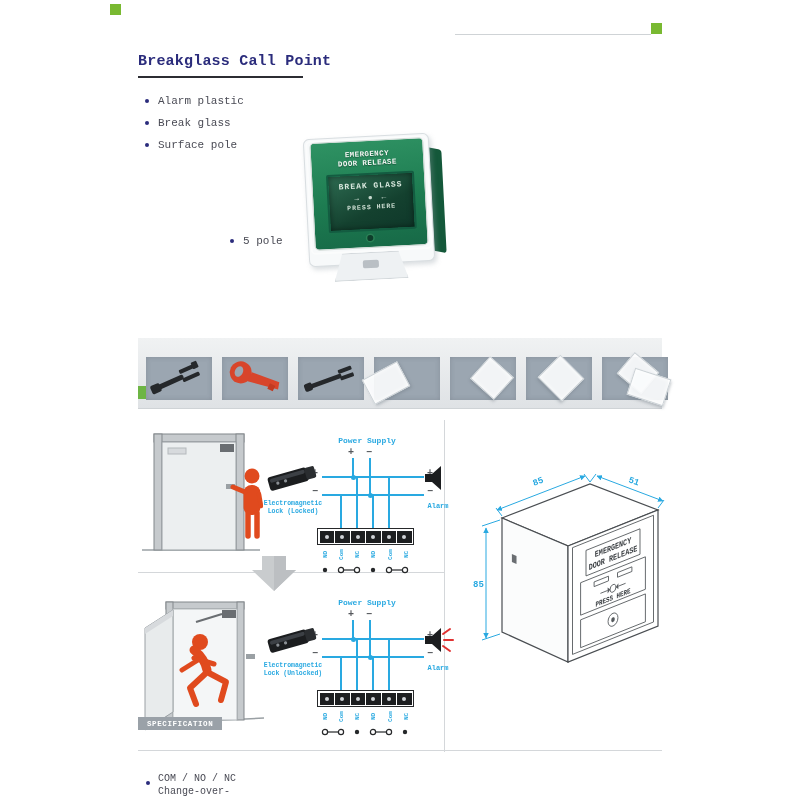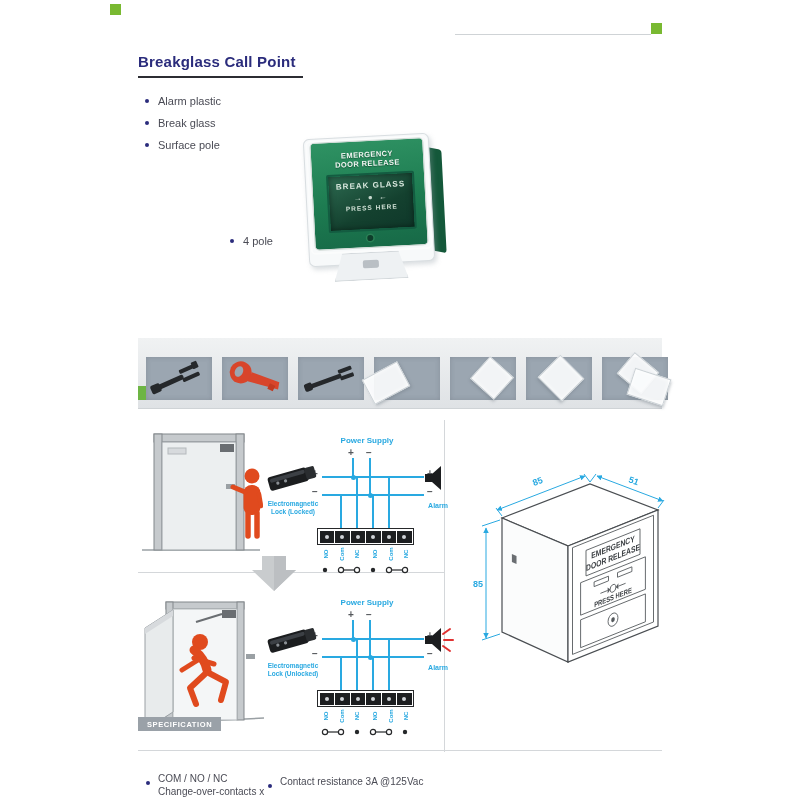--- a/index.html
+++ b/index.html
@@ -1,17 +1,17 @@
 <!DOCTYPE html>
 <html><head>
 <meta charset="utf-8">
 <style>
   html,body{margin:0;padding:0;background:#ffffff;}
   #page{position:relative;width:800px;height:800px;background:#ffffff;overflow:hidden;
-        font-family:Liberation Sans, sans-serif;color:#4a4b55;}
+        font-family:Liberation Mono, monospace;color:#4a4b55;}
   .abs{position:absolute;}
 
   
   .page-title{font-size:15px;font-weight:bold;color:#2b2c7c;letter-spacing:.2px;}
   .title-rule{height:2px;background:#2c2d33;}
   .feat{display:flex;align-items:center;gap:9px;font-size:11px;color:#4a4b55;}
   .bdot{width:4px;height:4px;border-radius:50%;background:#2b2c7c;flex:0 0 auto;}
 
   
   .gsq{width:11px;height:11px;background:#79b931;}
@@ -90,21 +90,21 @@
   <div class="abs feat" style="left:145px;top:117px;">
     <span class="bdot"></span>
     <span>Break glass</span>
   </div>
   <div class="abs feat" style="left:145px;top:139px;">
     <span class="bdot"></span>
     <span>Surface pole</span>
   </div>
   <div class="abs feat" style="left:230px;top:235px;">
     <span class="bdot"></span>
-    <span>4 pole</span>
+    <span>5 pole</span>
   </div>
 
   <div class="abs" style="left:300px;top:126px;width:164px;height:164px;">
     <div class="abs prod-side" style="left:118px;top:22px;width:26px;height:102px;"></div>
     <div class="abs prod-back" style="left:6px;top:10px;width:124px;height:126px;"></div>
     <div class="abs prod-base" style="left:34px;top:126px;width:72px;height:26px;">
       <div class="base-slot"></div>
     </div>
     <div class="abs prod-body" style="left:12px;top:14px;width:112px;height:106px;">
       <div class="prod-toplabel">
@@ -462,19 +462,15 @@
   <div class="abs" style="left:146px;top:772px;width:120px;">
     <div class="spec-item">
       <span class="bdot"></span>
       <span>COM / NO / NC</span>
     </div>
     <div class="spec-item" style="padding-left:12px;">
       <span>Change-over-contacts x 2</span>
     </div>
   </div>
   <div class="abs" style="left:268px;top:772px;width:220px;">
-    <div class="spec-item" style="margin-top:3px;">
-      <span class="bdot"></span>
-      <span>Contact resistance 3A @125Vac</span>
-    </div>
   </div>
 
 </div>
 
 </body></html>

